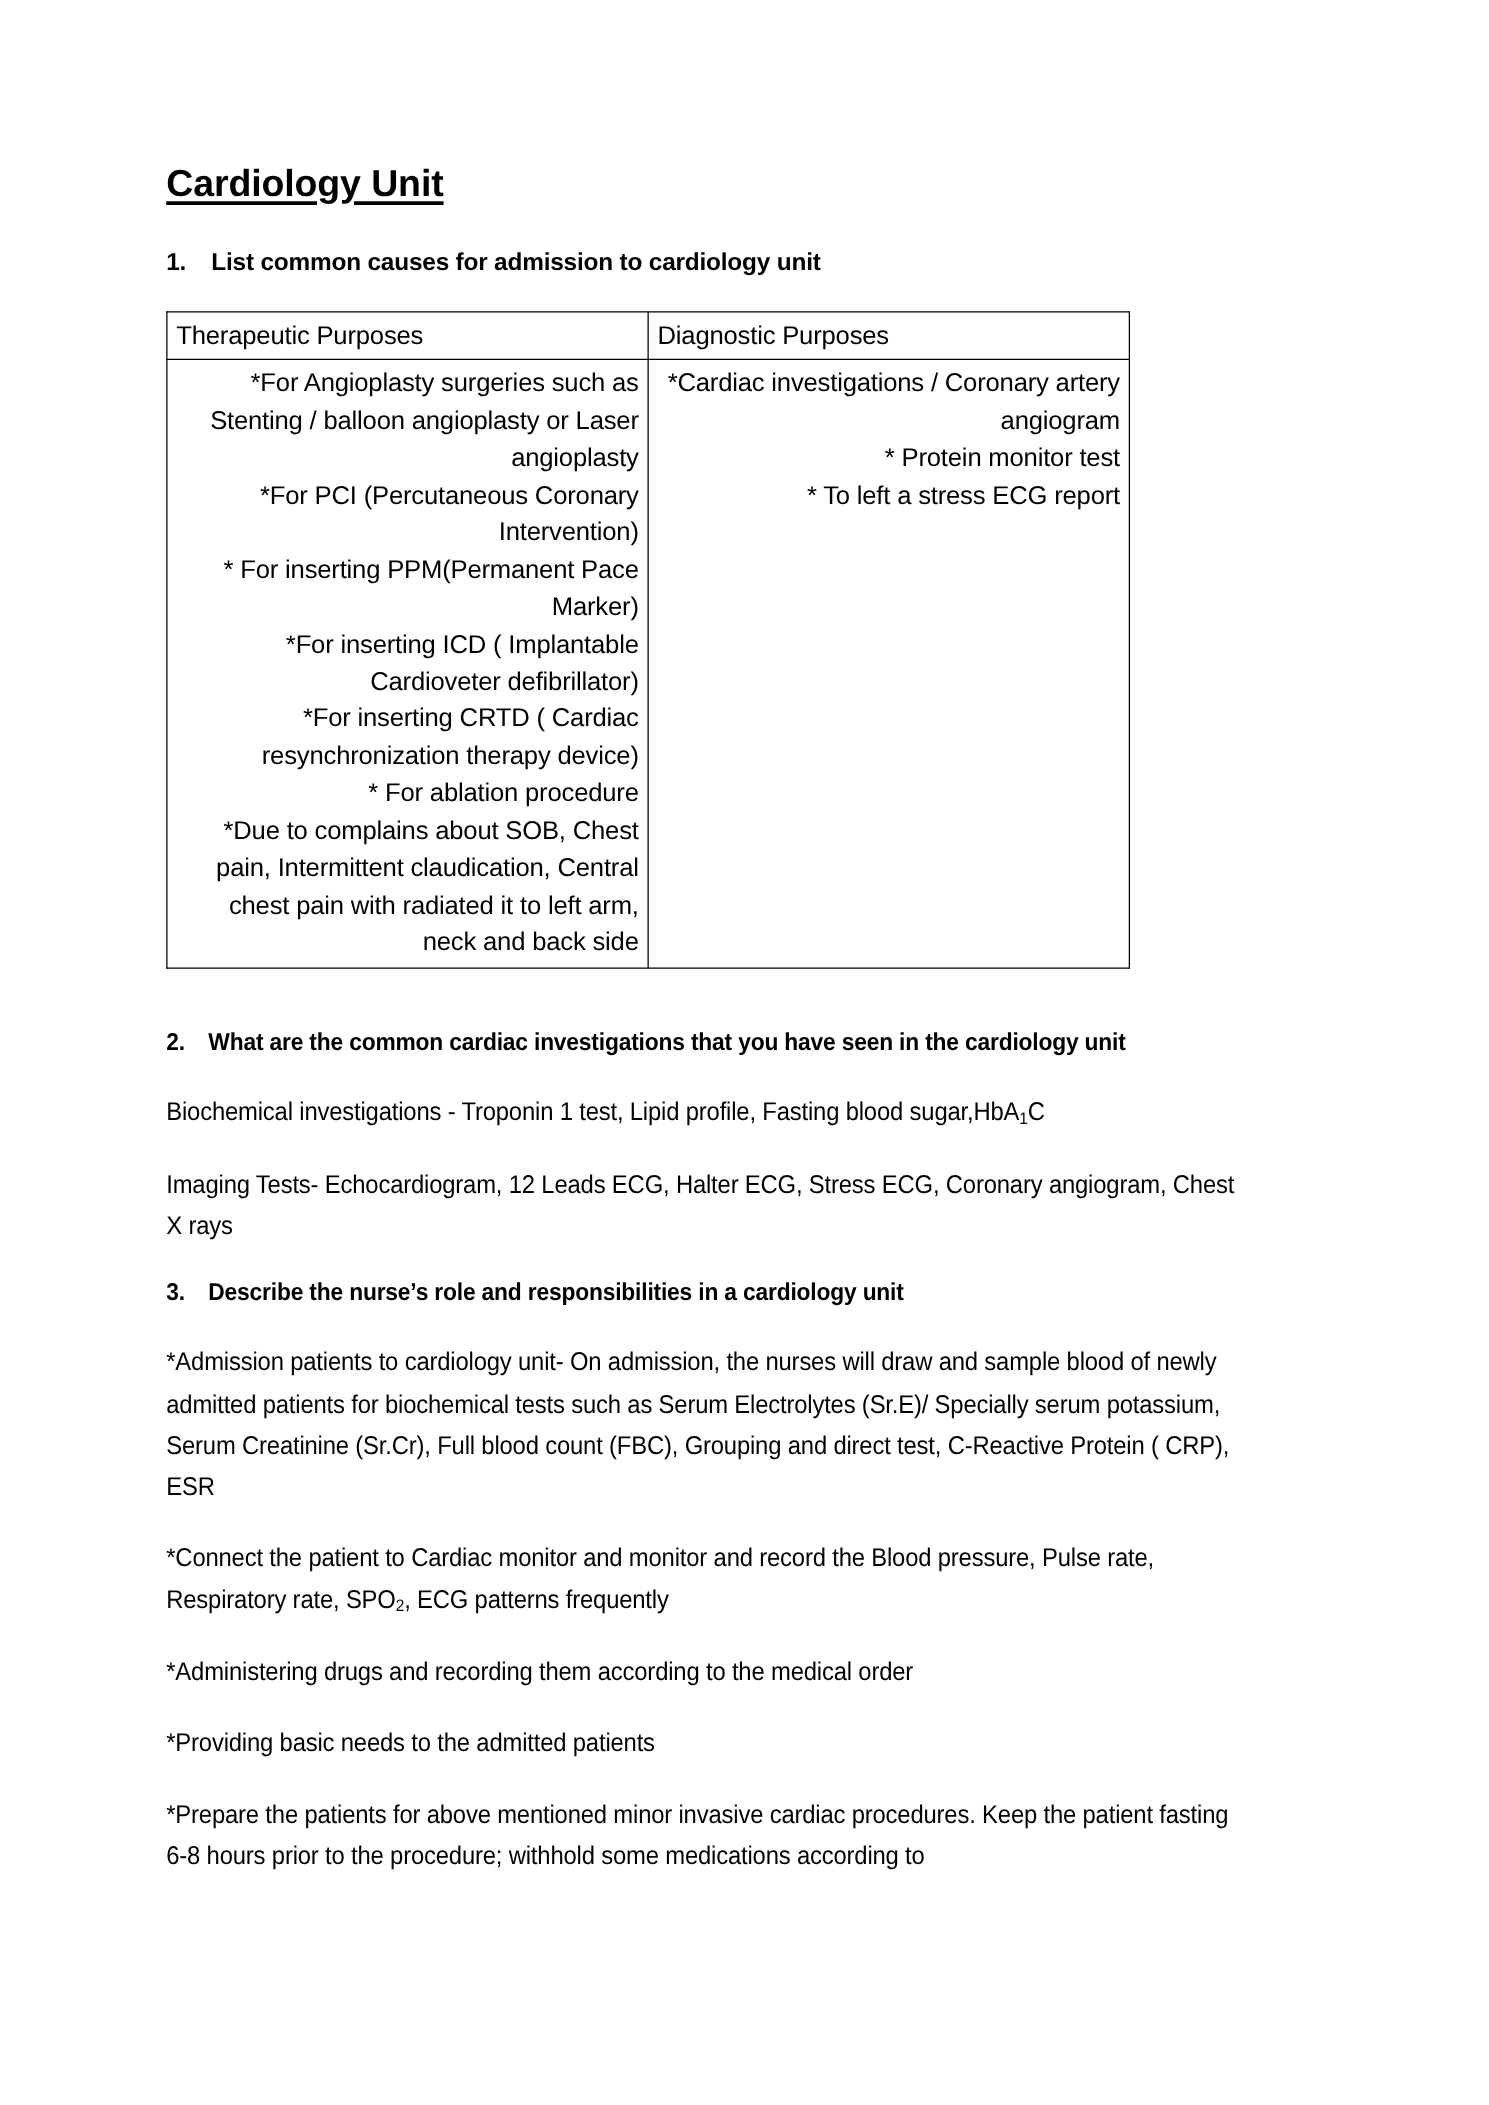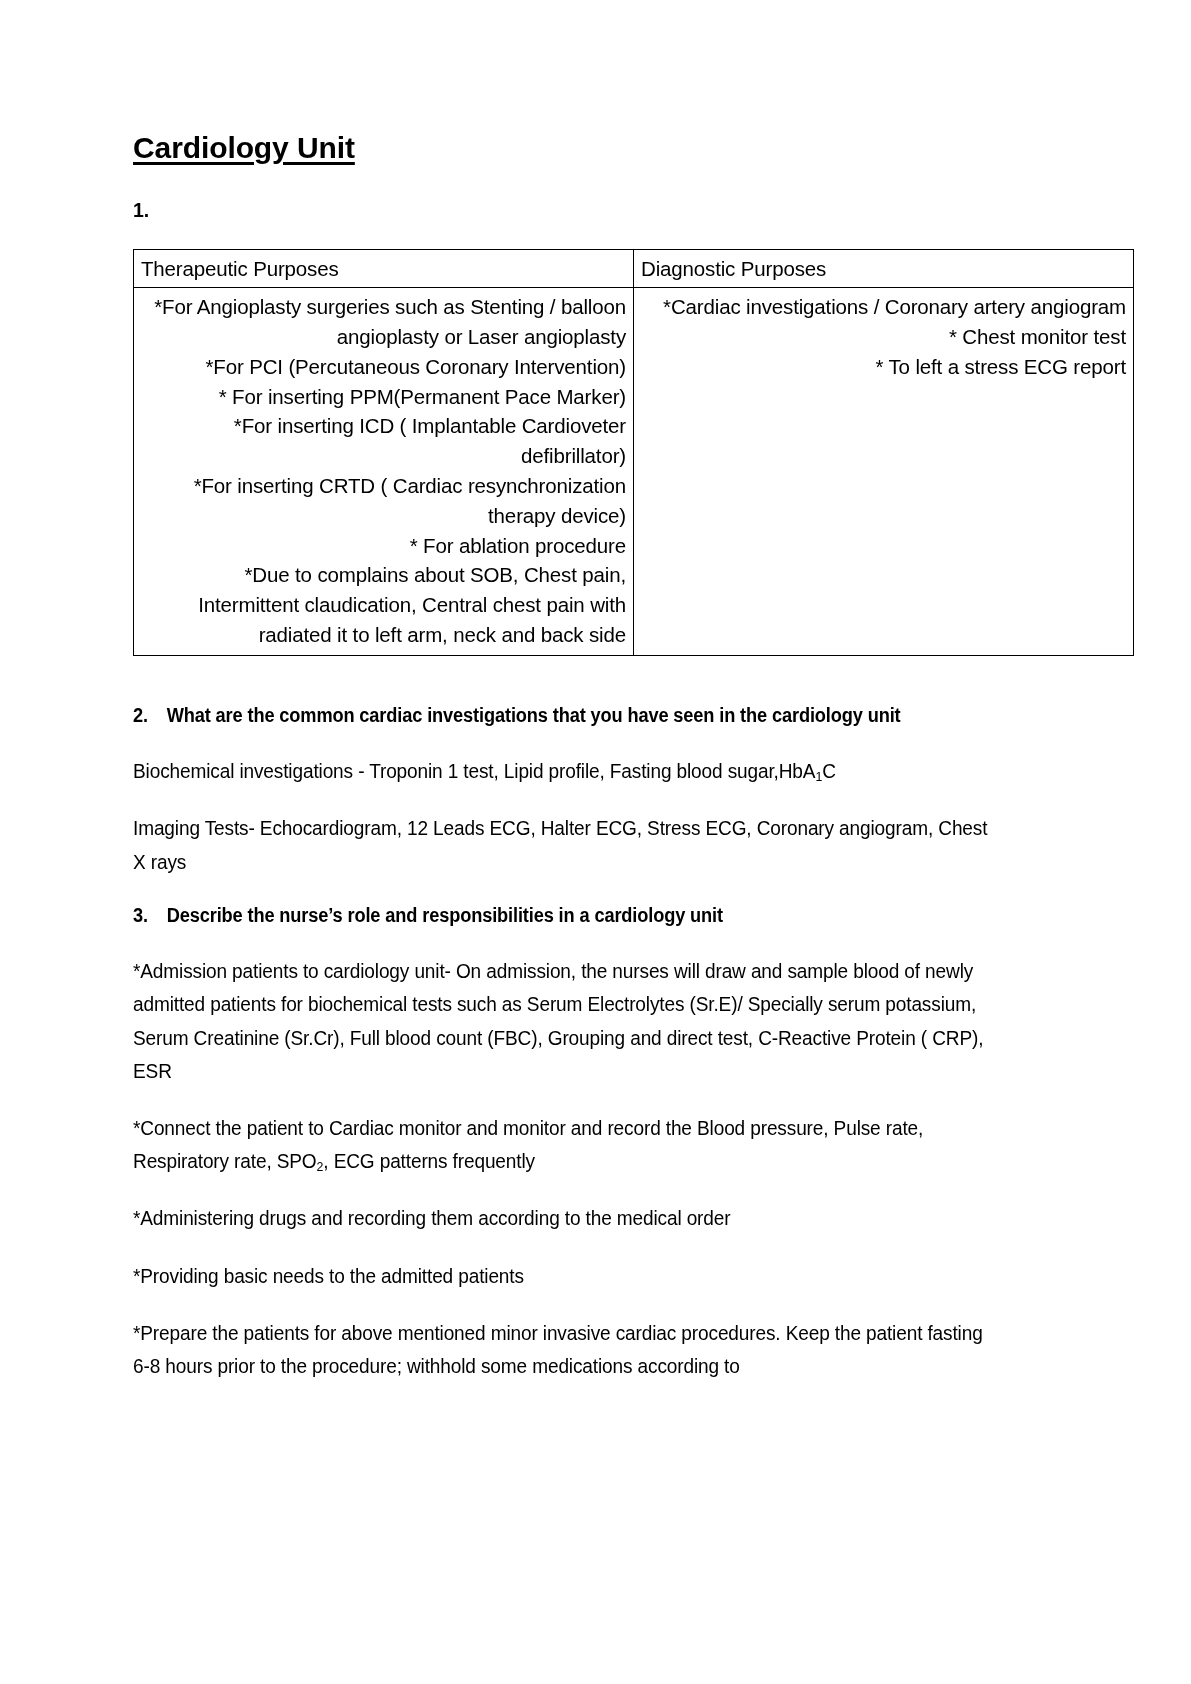--- a/index.html
+++ b/index.html
@@ -62,21 +62,21 @@
     width: 107.5%;
   }
   sub {
     font-size: 0.65em;
     vertical-align: -0.22em;
     line-height: 0;
   }
   table.purposes {
     border-collapse: collapse;
     table-layout: fixed;
-    width: 1001px;
+    width: 771px;
     margin: 0 0 46px 0;
   }
   table.purposes td {
     border: 1px solid #000000;
     vertical-align: top;
     padding: 4px 7px 5px 7px;
     font-size: 20.5px;
     line-height: 1.455;
     letter-spacing: -0.15px;
     width: 50%;
@@ -91,20 +91,21 @@
 </style>
 </head>
 <body>
 
 <div class="page">
 
   <h1 class="doc-title">Cardiology Unit</h1>
 
   <div class="q-heading">
     <span class="q-num">1.</span>
+    <span>List common causes for admission to cardiology unit</span>
   </div>
 
 
   <table class="purposes">
     <tbody>
       <tr>
         <td class="head-cell">Therapeutic  Purposes</td>
         <td class="head-cell">Diagnostic Purposes</td>
       </tr>
       <tr>
@@ -115,21 +116,21 @@
             <div>* For inserting PPM(Permanent Pace Marker)</div>
             <div>*For inserting ICD ( Implantable Cardioveter defibrillator)</div>
             <div>*For inserting CRTD ( Cardiac resynchronization therapy device)</div>
             <div>* For ablation procedure</div>
             <div>*Due to complains about SOB, Chest pain, Intermittent claudication, Central chest pain with radiated it to left arm, neck and back side</div>
           </div>
         </td>
         <td>
           <div class="cell-lines">
             <div>*Cardiac investigations / Coronary artery angiogram</div>
-            <div>* Chest monitor test</div>
+            <div>* Protein monitor test</div>
             <div>* To left a stress ECG report</div>
           </div>
         </td>
       </tr>
     </tbody>
   </table>
 
   <div class="q-heading narrow">
     <span class="q-num">2.</span>
     <span>What are the common cardiac investigations that you have seen in the cardiology unit</span>

